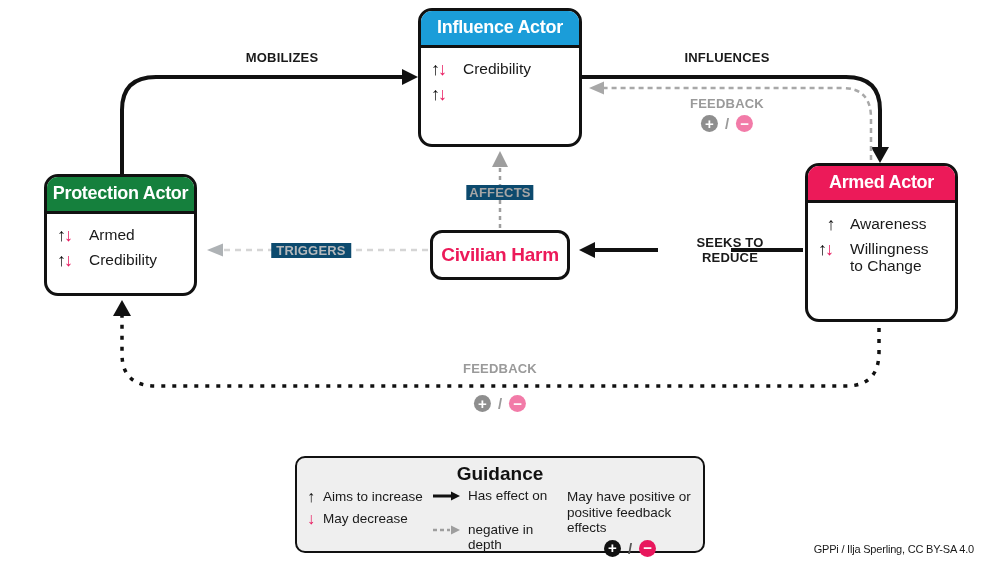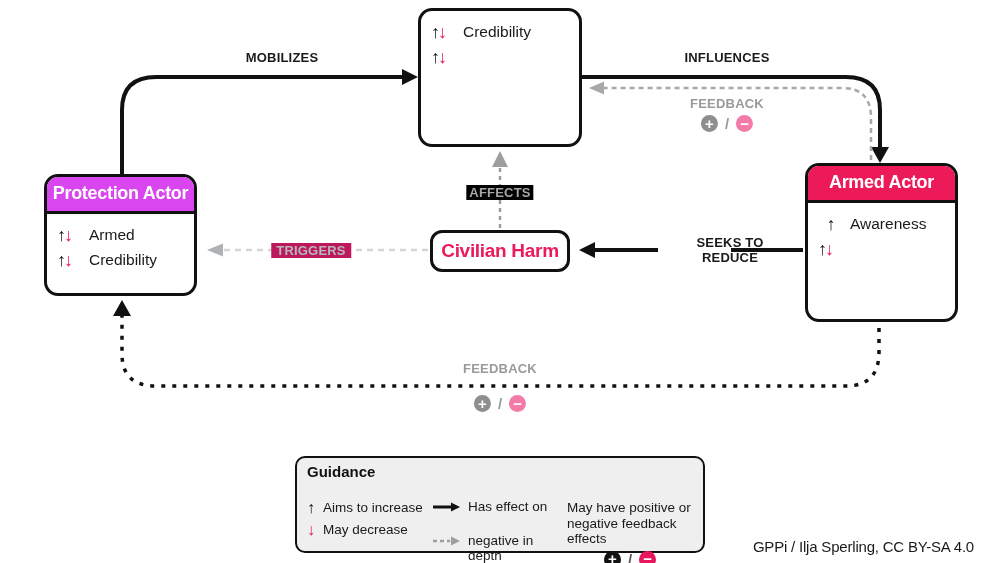--- a/index.html
+++ b/index.html
@@ -11,59 +11,59 @@
   .node{position:absolute;background:#fff;border:3px solid #111;border-radius:14px;
         box-sizing:border-box;overflow:hidden;z-index:3;}
   .node .hd{color:#fff;font-weight:bold;font-size:18px;text-align:center;
             padding:6px 2px 7px;border-bottom:3px solid #111;letter-spacing:-0.3px;}
   .node .bd{padding:9px 6px 6px 10px;}
   .nrow{display:flex;gap:8px;margin:3px 0 7px;font-size:15.5px;line-height:1.12;color:#1a1a1a;}
   .arr{min-width:24px;font-weight:bold;font-size:18px;letter-spacing:-2px;white-space:nowrap;line-height:1;}
   .arr .up{color:#111;}
   .arr .down{color:#E8175D;}
 
-  .harm{position:absolute;left:430px;top:230px;width:140px;height:42px;background:#fff;
+  .harm{position:absolute;left:430px;top:230px;width:140px;height:50px;background:#fff;
         border:3px solid #111;border-radius:12px;display:flex;align-items:center;justify-content:center;
         font-weight:bold;font-size:19px;color:#EC1A59;letter-spacing:-0.3px;z-index:3;box-sizing:border-box;}
 
   
   .elabel{position:absolute;transform:translateX(-50%);font-weight:bold;font-size:13px;
           letter-spacing:0.2px;white-space:nowrap;z-index:2;}
   .elabel.black{color:#1a1a1a;}
   .elabel.gray{color:#9A9A9A;}
-  .elabel.affects{color:#A5A5A5;background:#000000;padding:0 3px;text-align:right;}
-  .elabel.triggers{color:#B4B8BB;background:#be185d;padding:0 5px;}
+  .elabel.affects{color:#A5A5A5;background:#0c4a6e;padding:0 3px;text-align:right;}
+  .elabel.triggers{color:#B4B8BB;background:#0c4a6e;padding:0 5px;}
   .elabel.seeks{text-align:center;line-height:1.15;}
 
   .pmrow{position:absolute;transform:translateX(-50%);display:flex;align-items:center;gap:7px;z-index:2;}
   .pm{display:inline-flex;width:17px;height:17px;border-radius:50%;color:#fff;font-weight:bold;
       align-items:center;justify-content:center;font-size:15px;line-height:1;padding-bottom:1px;box-sizing:border-box;}
   .pm.graybg{background:#8E8E8E;}
   .pm.lightpink{background:#F27BA8;}
   .pm.blackbg{background:#111;}
   .pm.strongpink{background:#E8175D;}
   .pmslash{color:#9A9A9A;font-weight:bold;font-size:15px;}
 
   
   .guidance{position:absolute;left:295px;top:456px;width:410px;height:97px;background:#EFEFEF;
             border:2.5px solid #111;border-radius:10px;box-sizing:border-box;z-index:3;padding:5px 10px 4px;}
-  .g-title{text-align:left;font-weight:bold;font-size:15px;color:#111;margin-bottom:20px;}
+  .g-title{text-align:center;font-weight:bold;font-size:19px;color:#111;margin-bottom:4px;}
   .g-cols{display:flex;align-items:flex-start;}
   .g-col1{width:125px;}
   .g-col2{width:135px;}
   .g-col3{flex:1;text-align:left;}
   .g-row{display:flex;align-items:center;gap:8px;font-size:13.5px;color:#1a1a1a;margin-bottom:6px;line-height:1.05;}
   .g-row .garr{font-weight:bold;font-size:16px;line-height:1;}
   .g-row .gup{color:#111;}
   .g-row .gdown{color:#E8175D;}
   .g-col3 .g-txt{font-size:13.5px;line-height:1.15;color:#1a1a1a;}
   .g-col3 .pmline{display:flex;justify-content:center;align-items:center;gap:7px;margin-top:4px;}
   .g-col3 .pmslash{color:#555;}
 
-  .attribution{position:absolute;right:26px;bottom:8px;font-size:15px;color:#1a1a1a;z-index:2;letter-spacing:-0.2px;}
+  .attribution{position:absolute;right:26px;bottom:8px;font-size:11px;color:#1a1a1a;z-index:2;letter-spacing:-0.2px;}
 </style>
 </head>
 <body>
 
 <div class="stage">
 
   <svg class="layer" width="1000" height="563">
 
     <path d="M122,176 L122,110 Q122,77 156,77 L402,77" fill="none" stroke="#111" stroke-width="4"></path>
     <polygon points="402,69 402,85 418,77" fill="#111"></polygon>
@@ -102,46 +102,48 @@
     <div>REDUCE</div>
   </div>
   <div class="elabel gray" style="left:500px;top:361px;">FEEDBACK</div>
   <div class="pmrow" style="left:500px;top:395px;">
     <span class="pm graybg">+</span>
     <span class="pmslash">/</span>
     <span class="pm lightpink">−</span>
   </div>
 
   <div class="node" style="left:418px;top:8px;width:164px;height:139px;">
+    <div class="hd" style="background:#1B9DD9;">Influence Actor</div>
     <div class="bd">
       <div class="nrow">
         <span class="arr"><span class="up">↑</span><span class="down">↓</span></span>
         <span>Credibility</span>
       </div>
       <div class="nrow">
         <span class="arr"><span class="up">↑</span><span class="down">↓</span></span>
       </div>
     </div>
   </div>
 
   <div class="node" style="left:805px;top:163px;width:153px;height:159px;">
     <div class="hd" style="background:#EC1A59;">Armed Actor</div>
     <div class="bd">
       <div class="nrow">
         <span class="arr" style="text-align:center;"><span class="up">↑</span></span>
         <span>Awareness</span>
       </div>
       <div class="nrow">
         <span class="arr"><span class="up">↑</span><span class="down">↓</span></span>
+        <span style="max-width:95px;">Willingness to Change</span>
       </div>
     </div>
   </div>
 
   <div class="node" style="left:44px;top:174px;width:153px;height:122px;">
-    <div class="hd" style="background:#d946ef;">Protection Actor</div>
+    <div class="hd" style="background:#15803d;">Protection Actor</div>
     <div class="bd">
       <div class="nrow">
         <span class="arr"><span class="up">↑</span><span class="down">↓</span></span>
         <span>Armed</span>
       </div>
       <div class="nrow">
         <span class="arr"><span class="up">↑</span><span class="down">↓</span></span>
         <span>Credibility</span>
       </div>
     </div>
@@ -176,21 +178,21 @@
           <svg width="28" height="10" style="flex:none;">
               <line x1="1" y1="5" x2="18" y2="5" stroke="#9E9E9E" stroke-width="2.5" stroke-dasharray="4 3"></line>
               <polygon points="19,0.5 19,9.5 28,5" fill="#9E9E9E"></polygon>
             </svg>
           <span><br><span>negative in depth</span></span>
         </div>
       </div>
       <div class="g-col3">
         <div class="g-txt">
           <div>May have positive or</div>
-          <div>negative feedback effects</div>
+          <div>positive feedback effects</div>
         </div>
         <div class="pmline">
           <span class="pm blackbg">+</span>
           <span class="pmslash">/</span>
           <span class="pm strongpink">−</span>
         </div>
       </div>
     </div>
   </div>
 

